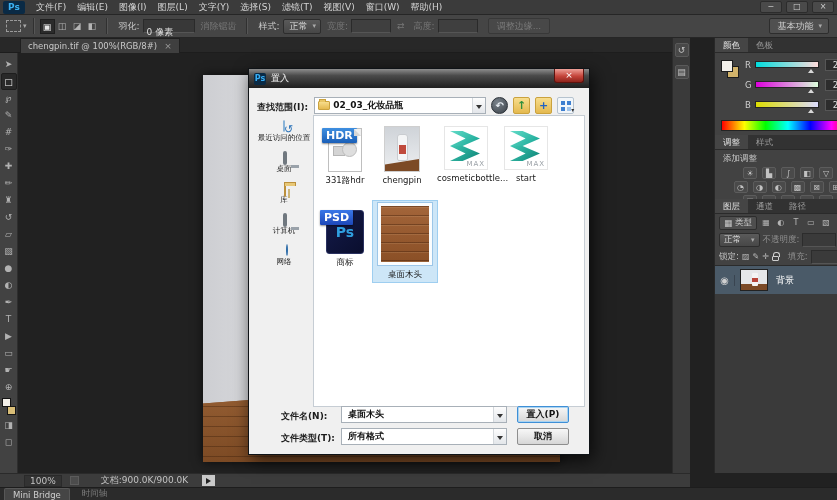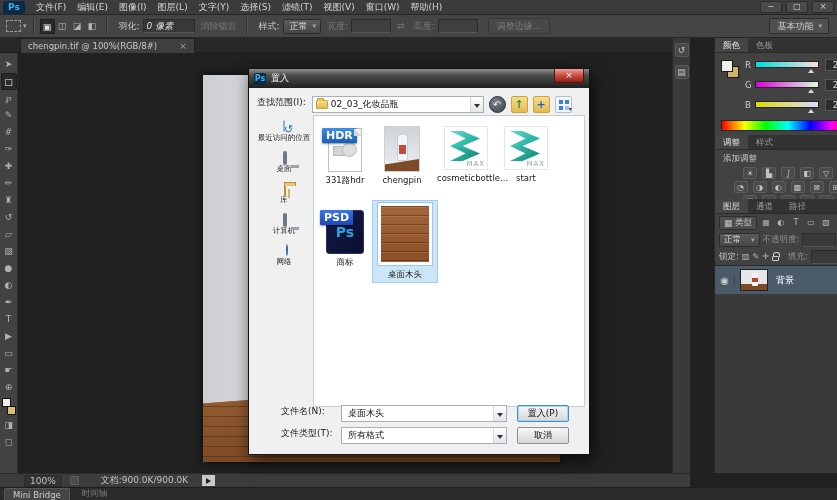--- a/index.html
+++ b/index.html
@@ -19,29 +19,29 @@
 
   
   .optionsbar { position:absolute; left:0; top:15px; width:837px; height:23px; background:#454545; border-bottom:1px solid #262626; display:flex; align-items:center; font-size:9px; }
   .preset { width:15px; height:12px; border:1px dashed #9a9a9a; margin-left:6px; }
   .ddarrow { color:#aaa; font-size:7px; margin-left:2px; }
   .sep { width:1px; height:16px; background:#303030; box-shadow:1px 0 0 #565656; margin:0 6px; }
   .modebtn { width:15px; height:15px; text-align:center; line-height:15px; color:#b5b5b5; font-size:9px; }
   .modebtn.active { background:#2b2b2b; border:1px solid #1f1f1f; color:#e8e8e8; }
   .olabel { color:#c9c9c9; margin:0 3px 0 6px; }
   .olabel.dis, .dis { color:#767676; }
-  .ofield { width:52px; height:14px; background:#383838; border:1px solid #2a2a2a; border-bottom-color:#555; color:#ddd; padding:0 3px; line-height:13px;font-style:italic; }
+  .ofield { width:52px; height:14px; background:#383838; border:1px solid #2a2a2a; border-bottom-color:#555; color:#ddd; padding:6px 3px; line-height:13px; }
   .ofield.dis { color:#6b6b6b; background:#3f3f3f; width:40px; }
   .odd { height:15px; line-height:14px; background:linear-gradient(#5a5a5a,#474747); border:1px solid #2d2d2d; border-radius:2px; padding:0 4px 0 6px; display:flex; align-items:center; color:#ddd; }
   .obtn { height:16px; line-height:15px; background:#484848; border:1px solid #383838; border-radius:2px; padding:0 8px; color:#7a7a7a; margin-left:10px; }
   .workspace { margin-left:auto; margin-right:8px; height:16px; line-height:15px; background:#505050; border:1px solid #2d2d2d; border-radius:2px; padding:0 6px 0 8px; color:#cfcfcf; display:flex; align-items:center; }
 
   
   .tabbar { position:absolute; left:0; top:38px; width:672px; height:15px; background:#282828; border-bottom:1px solid #1d1d1d; }
-  .doctab { position:absolute; left:20px; top:0; height:15px; display:flex; align-items:center; gap:22px; background:#3f3f3f; border:1px solid #1f1f1f; border-bottom:none; padding:0 7px; color:#c8c8c8; font-size:8.5px; }
+  .doctab { position:absolute; left:20px; top:0; height:15px; display:flex; align-items:center; gap:7px; background:#3f3f3f; border:1px solid #1f1f1f; border-bottom:none; padding:0 7px; color:#c8c8c8; font-size:8.5px; }
   .tabclose { color:#9a9a9a; font-size:9px; }
 
   
   .toolbar { position:absolute; left:0; top:53px; width:18px; height:420px; background:#424242; border-right:1px solid #2e2e2e; display:flex; flex-direction:column; align-items:center; padding-top:3px; }
   .tool { width:16px; height:17px; line-height:17px; text-align:center; font-size:9px; color:#b2b2b2; }
   .tool.active { background:#292929; border:1px solid #1e1e1e; color:#f0f0f0; border-radius:2px; }
   .swatches { position:relative; width:16px; height:17px; margin:2px 0; }
   .sw-bg { position:absolute; right:1px; bottom:0; width:9px; height:9px; background:#d8bd77; border:1px solid #141414; }
   .sw-fg { position:absolute; left:1px; top:0; width:9px; height:9px; background:#f2efe9; border:1px solid #141414; }
 
@@ -111,21 +111,21 @@
   .flyout::after { content:""; position:absolute; left:4px; top:3px; border-left:5px solid #222; border-top:3px solid transparent; border-bottom:3px solid transparent; }
   .bottombar { position:absolute; left:0; top:487px; width:837px; height:13px; background:#2b2b2b; border-top:1px solid #1d1d1d; display:flex; align-items:center; font-size:8.5px; }
   .mbtab { margin-left:4px; background:#454545; border:1px solid #575757; border-bottom:none; border-radius:2px 2px 0 0; padding:0 8px; height:12px; line-height:12px; color:#cfcfcf; }
   .tltext { margin-left:12px; color:#7d7d7d; }
 
   
   .dialog { position:absolute; left:248px; top:68px; width:342px; height:387px; z-index:10; background:#f0f0f0; border:1px solid #0f1317; box-shadow:3px 5px 16px rgba(0,0,0,.7); color:#1b1b1b; font-size:9px; }
   .dtitle { position:relative; height:19px; background:linear-gradient(#8d8d8d,#4a4a4a 35%,#1f1f1f); display:flex; align-items:center; color:#f0f0f0; }
   .dicon { width:12px; height:12px; margin:0 5px; background:#0a2a45; color:#37aef5; font-size:8px; font-weight:bold; line-height:12px; text-align:center; border-radius:2px; }
   .dclose { position:absolute; right:5px; top:0; width:30px; height:14px; background:linear-gradient(#efa198,#c4443a 55%,#8f241c); border:1px solid #5e120d; border-top:none; border-radius:0 0 3px 3px; color:#fff; text-align:center; line-height:12px; font-size:9px; }
-  .drow { position:absolute; left:8px; right:8px; height:18px; display:flex; align-items:flex-start; }
+  .drow { position:absolute; left:8px; right:8px; height:18px; display:flex; align-items:flex-end;font-weight:bold; }
   .combo { height:17px; background:#fff; border:1px solid #a8b0b8; display:flex; align-items:center; padding-left:3px; position:relative; }
   .combo .ctext { flex:1; padding-left:3px; color:#111; }
   .carrow { width:13px; height:100%; border-left:1px solid #d4d8dc; background:linear-gradient(#fdfdfd,#e3e6ea); position:relative; }
   .carrow::after { content:""; position:absolute; left:3px; top:7px; border-top:4px solid #333; border-left:3px solid transparent; border-right:3px solid transparent; }
   .mini-folder { width:12px; height:9px; background:linear-gradient(#f7dd8c,#e4b94f); border:1px solid #caa23e; border-radius:1px; position:relative; flex:0 0 auto; }
   .mini-folder::before { content:""; position:absolute; top:-3px; left:0; width:5px; height:2px; background:#e9c664; border:1px solid #caa23e; border-bottom:none; }
   .nav { width:17px; height:17px; margin-left:5px; position:relative; flex:0 0 auto; }
   .nav-back { border-radius:50%; background:radial-gradient(circle at 35% 30%,#79828b,#3c434a); border:1px solid #2b3138; color:#fff; }
   .nav-back::after { content:"↶"; position:absolute; inset:0; text-align:center; line-height:15px; font-size:10px; color:#e8eef3; }
   .nav-up { background:linear-gradient(#f7dd8c,#e4b94f); border:1px solid #caa23e; border-radius:2px; }

